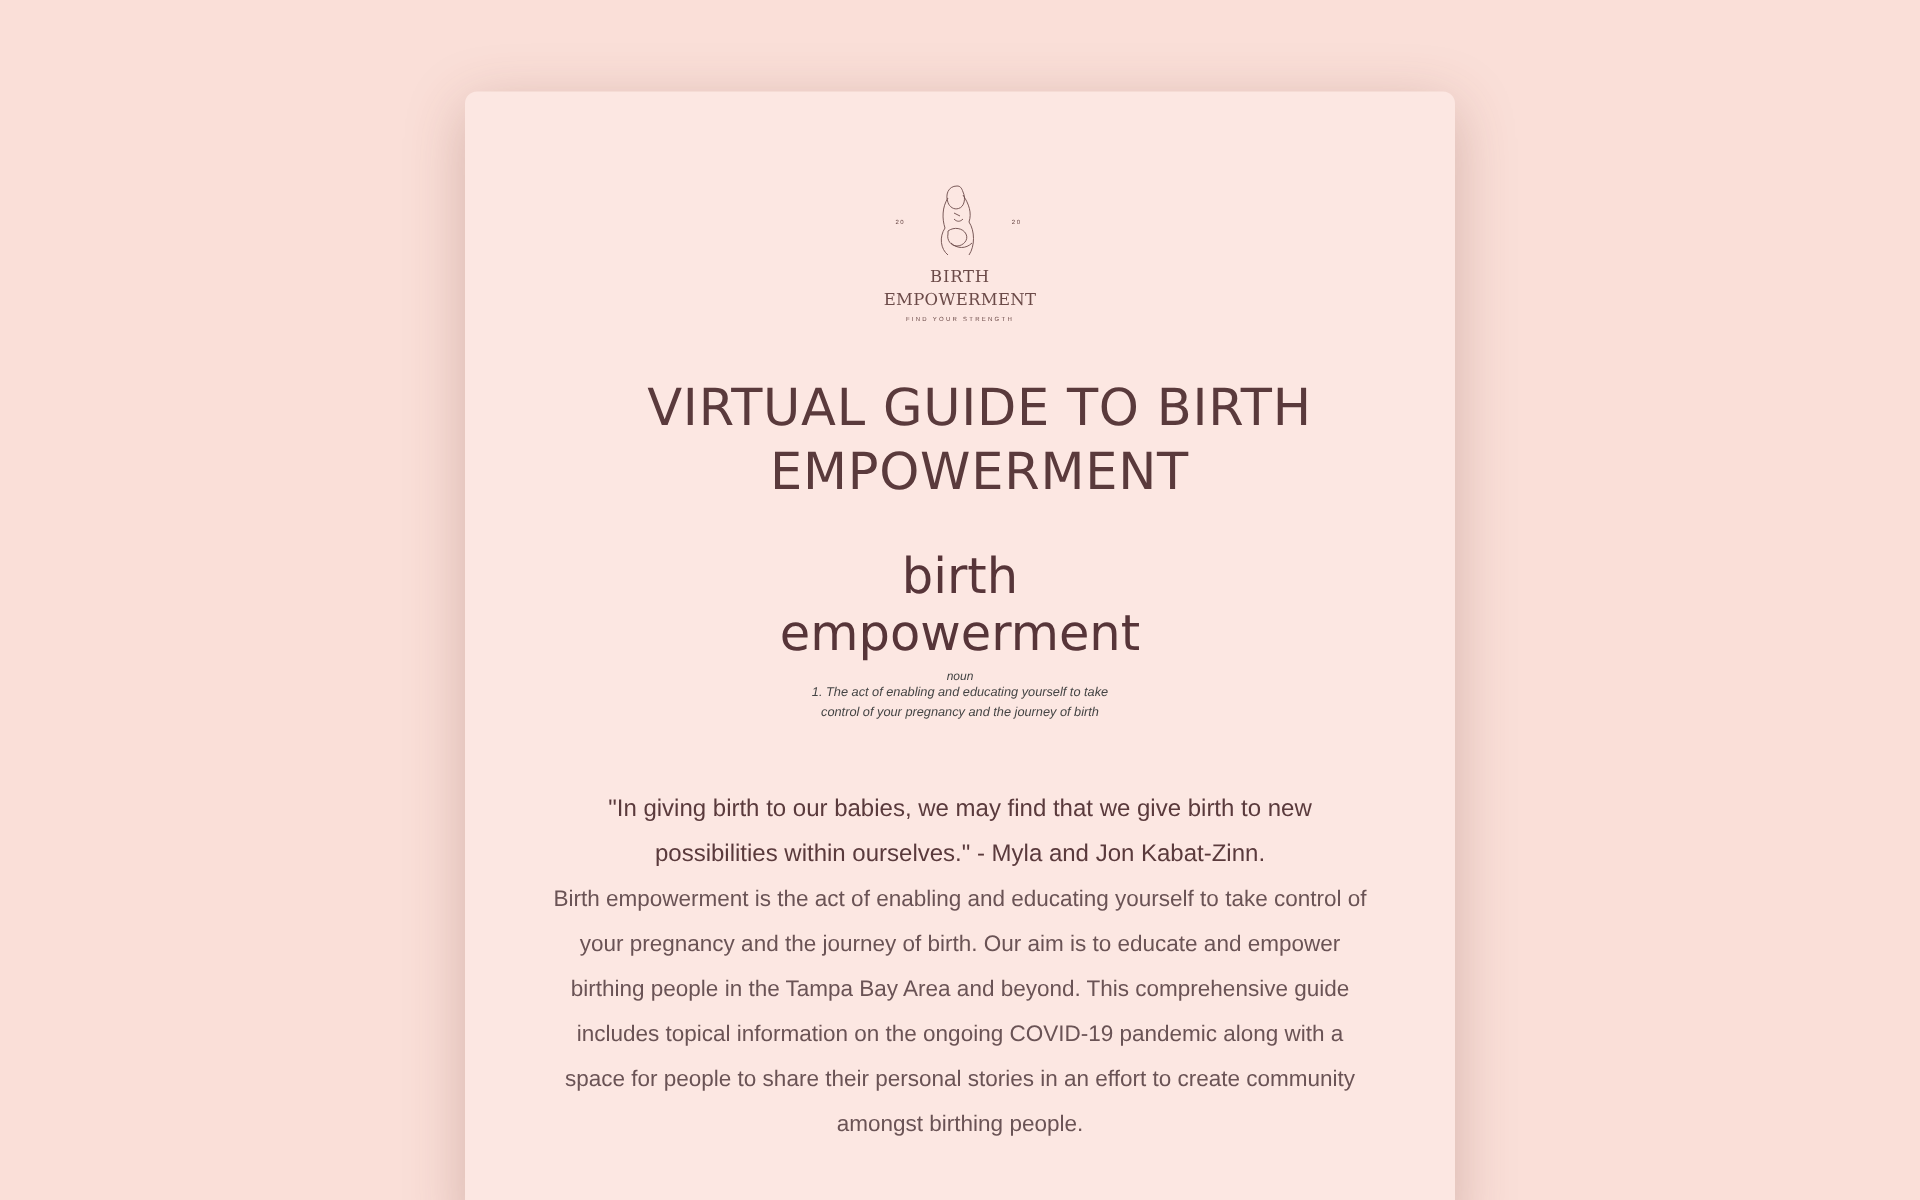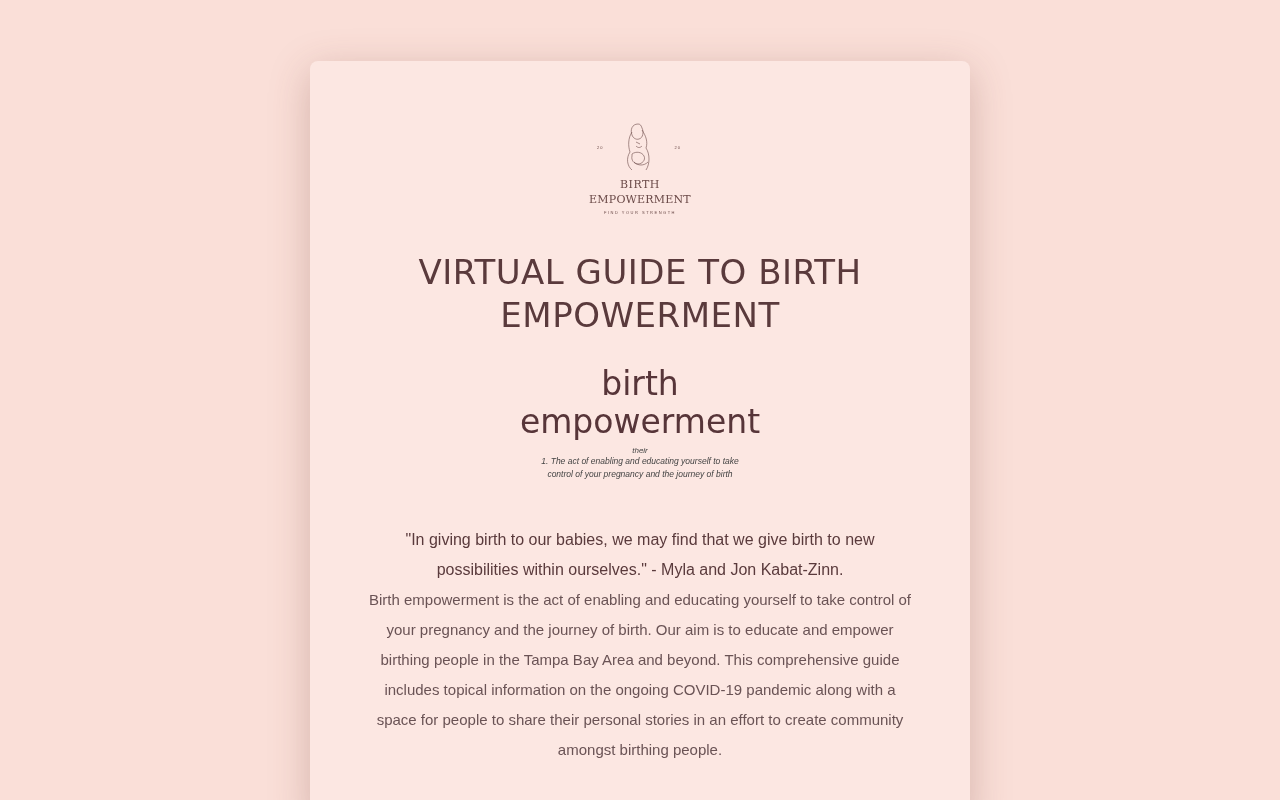--- a/index.html
+++ b/index.html
@@ -19,21 +19,21 @@
     text-align:center; color:#6b4a48;
   }
   .logo svg { position:absolute; left:25px; top:2px; }
   .logo .yl { position:absolute; top:29px; font-size:4px; letter-spacing:1px; color:#6b4a48; }
   .logo .word1 { position:absolute; top:62px; width:100%; font-family:"DejaVu Serif", serif; font-size:11px; letter-spacing:0.5px; }
   .logo .word2 { position:absolute; top:77px; width:100%; font-family:"DejaVu Serif", serif; font-size:11px; letter-spacing:0.2px; }
   .logo .tag { position:absolute; top:94px; width:100%; font-size:4px; letter-spacing:1.5px; }
   .title {
     position:absolute; left:0; top:190px; width:660px; text-align:center;
     color:#5a3a3c; font-size:34px; line-height:43px; font-weight:normal; letter-spacing:0.5px;
-    font-family:"DejaVu Sans", sans-serif; margin:0;
+    font-family:"DejaVu Sans", sans-serif; margin:0;padding-left:13px;
   }
   .def {
     position:absolute; left:200px; top:305px; width:260px; text-align:center; color:#573539;
   }
   .def .w1 { font-size:33px; line-height:36px; font-family:"DejaVu Sans", sans-serif; }
   .def .w2 { font-size:33px; line-height:40px; font-family:"DejaVu Sans", sans-serif; }
   .def .pos { font-size:8px; font-style:italic; margin-top:4px; color:#444; }
   .def .meaning { font-size:8.5px; line-height:12.5px; color:#444; width:210px; margin:0 auto;font-style:italic; }
   .quote {
     position:absolute; left:55px; top:464px; width:550px; text-align:center;
@@ -62,19 +62,19 @@
     <div class="word1">BIRTH</div>
     <div class="word2">EMPOWERMENT</div>
     <div class="tag">FIND YOUR STRENGTH</div>
   </div>
 
   <h1 class="title">VIRTUAL GUIDE TO BIRTH EMPOWERMENT</h1>
 
   <div class="def">
     <div class="w1">birth</div>
     <div class="w2">empowerment</div>
-    <div class="pos">their</div>
+    <div class="pos">noun</div>
     <div class="meaning">1. The act of enabling and educating yourself to take control of your pregnancy and the journey of birth</div>
   </div>
 
   <div class="quote">"In giving birth to our babies, we may find that we give birth to new possibilities within ourselves." - Myla and Jon Kabat-Zinn.</div>
   <div class="body-text">Birth empowerment is the act of enabling and educating yourself to take control of your pregnancy and the journey of birth. Our aim is to educate and empower birthing people in the Tampa Bay Area and beyond. This comprehensive guide includes topical information on the ongoing COVID-19 pandemic along with a space for people to share their personal stories in an effort to create community amongst birthing people.</div>
 </div>
 
 </body></html>

